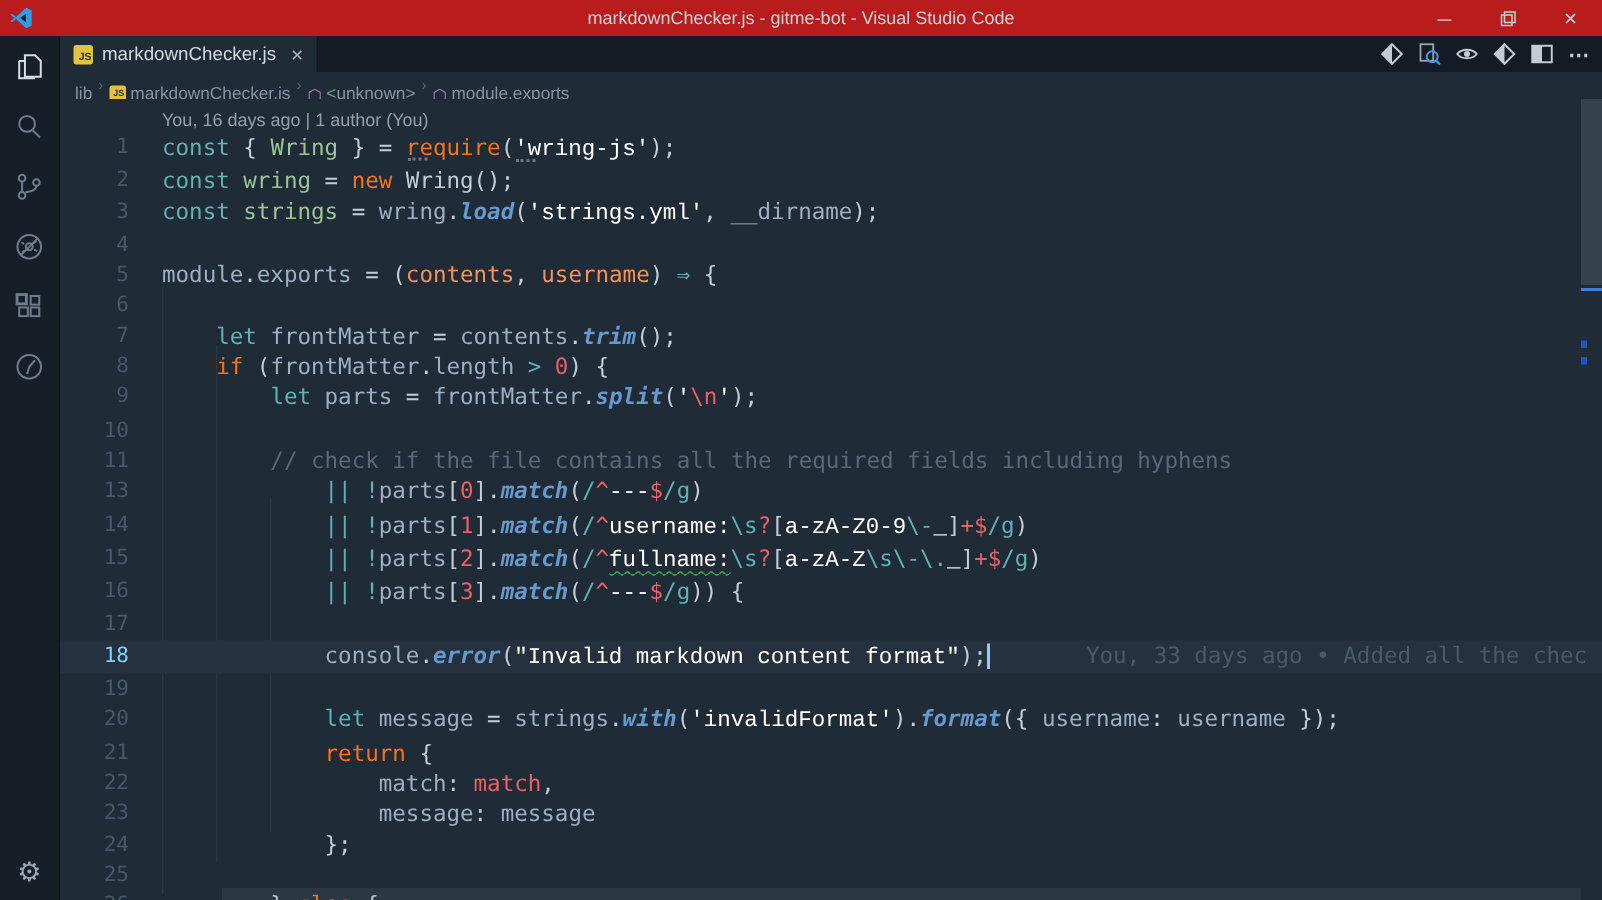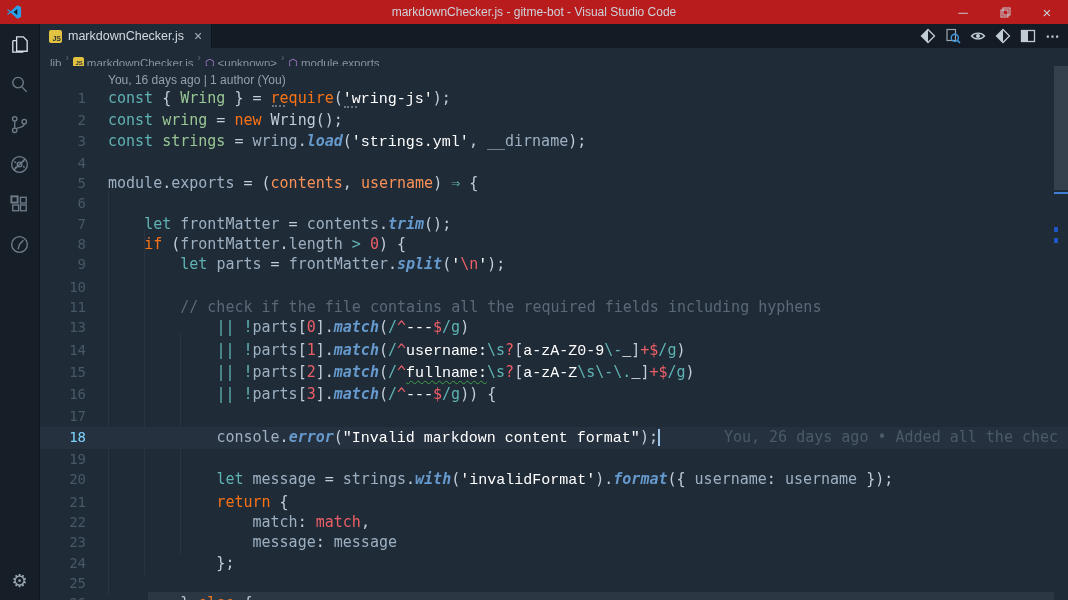--- a/index.html
+++ b/index.html
@@ -306,21 +306,21 @@
               <div class="line">
                 <div class="ln">16</div>
                 <div class="lc"><span class="p">            </span><span class="kt">|| !</span><span class="v">parts</span><span class="p">[</span><span class="r">3</span><span class="p">].</span><span class="fn">match</span><span class="p">(</span><span class="rt">/</span><span class="r">^</span><span class="st">---</span><span class="r">$</span><span class="rt">/g</span><span class="p">)) {</span></div>
               </div>
               <div class="line">
                 <div class="ln">17</div>
                 <div class="lc"></div>
               </div>
               <div class="line current">
                 <div class="ln">18</div>
-                <div class="lc"><span class="p">            </span><span class="v">console</span><span class="p">.</span><span class="fn">error</span><span class="p">(</span><span class="st">"Invalid markdown content format"</span><span class="p">);</span><span class="cursor"></span><span class="blame">You, 26 days ago • Added all the chec</span></div>
+                <div class="lc"><span class="p">            </span><span class="v">console</span><span class="p">.</span><span class="fn">error</span><span class="p">(</span><span class="st">"Invalid markdown content format"</span><span class="p">);</span><span class="cursor"></span><span class="blame">You, 33 days ago • Added all the chec</span></div>
               </div>
               <div class="line">
                 <div class="ln">19</div>
                 <div class="lc"></div>
               </div>
               <div class="line">
                 <div class="ln">20</div>
                 <div class="lc"><span class="p">            </span><span class="kt">let </span><span class="v">message</span><span class="p"> = </span><span class="v">strings</span><span class="p">.</span><span class="fn">with</span><span class="p">(</span><span class="st">'invalidFormat'</span><span class="p">).</span><span class="fn">format</span><span class="p">({ </span><span class="v">username</span><span class="p">: </span><span class="v">username</span><span class="p"> });</span></div>
               </div>
               <div class="line">

